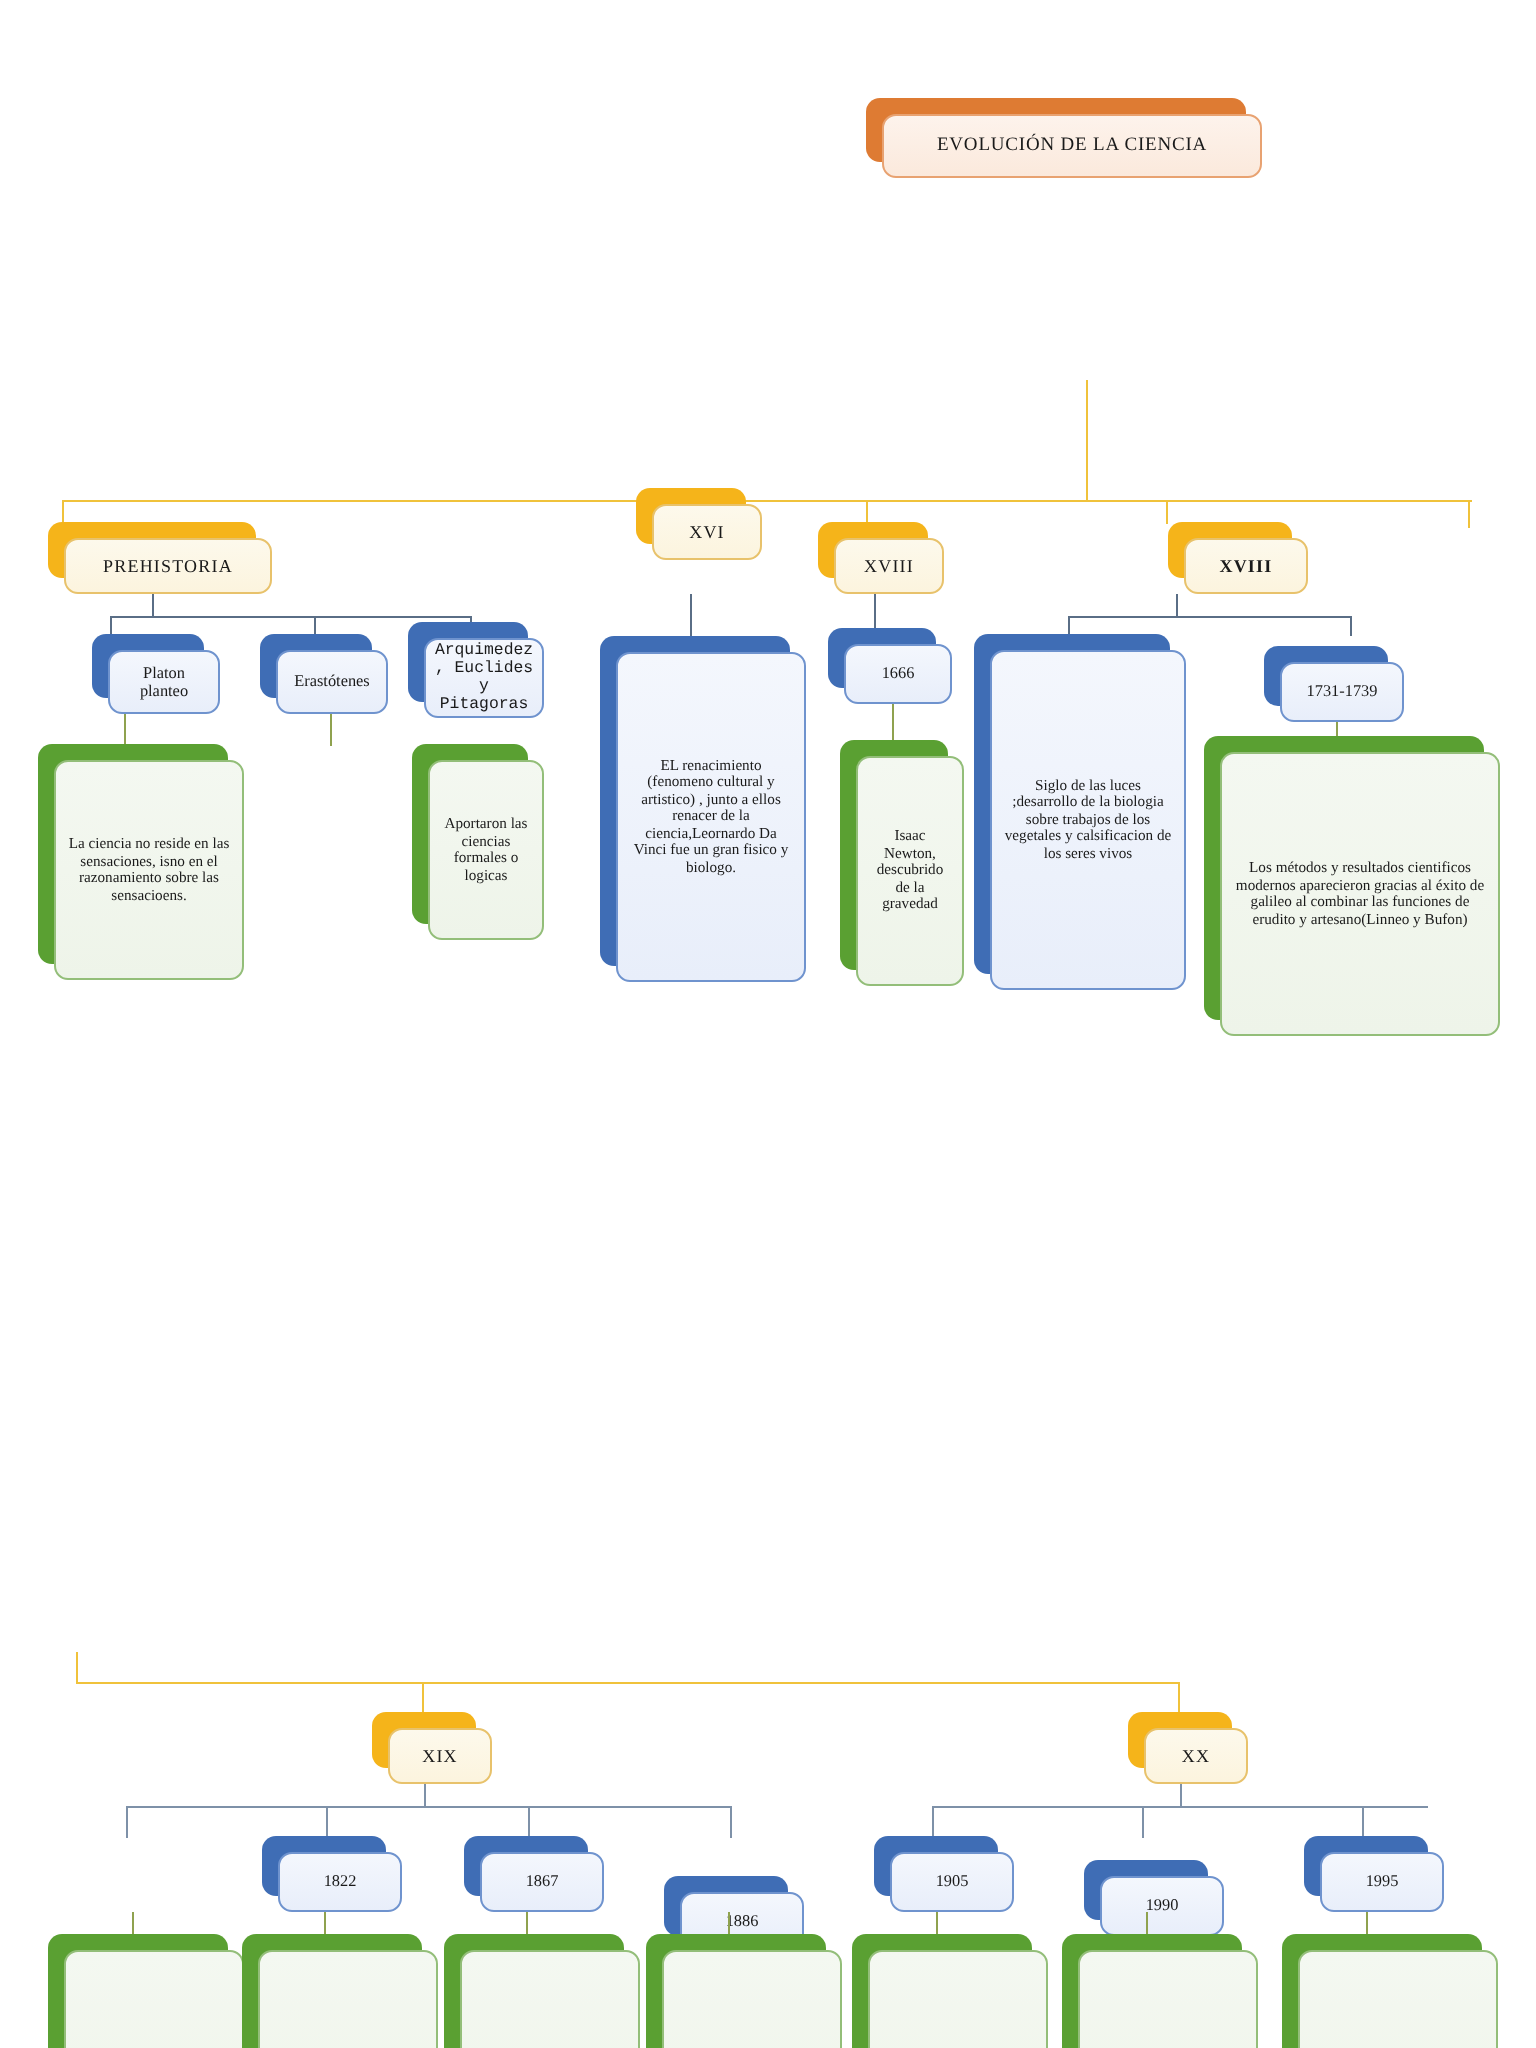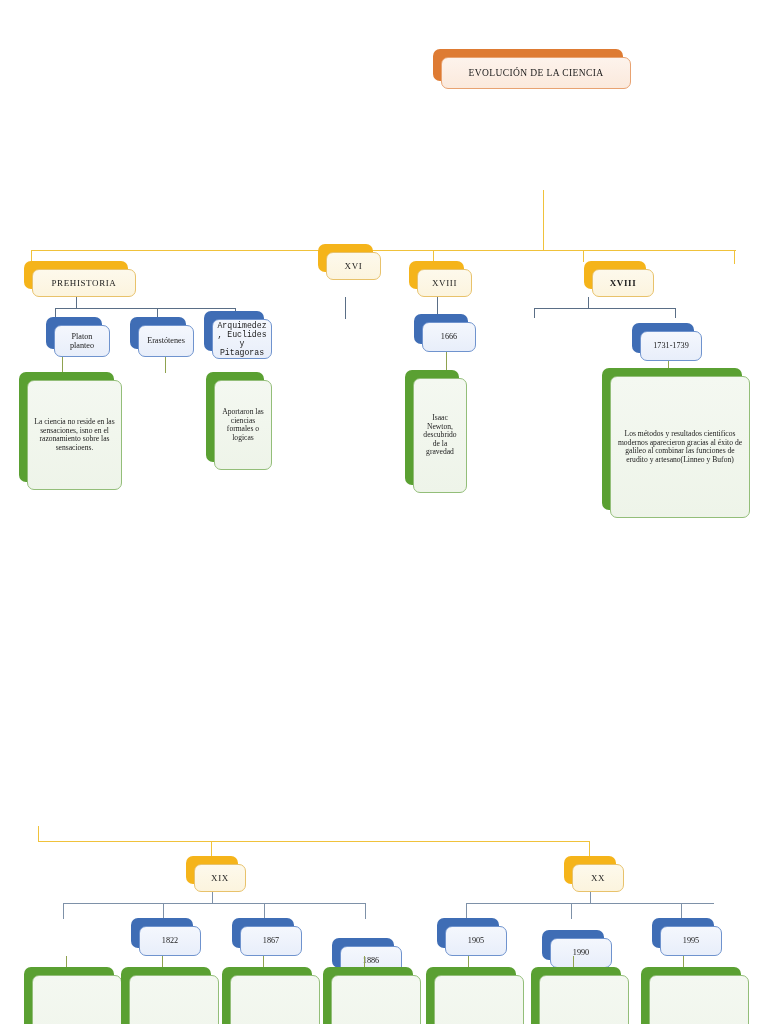--- a/index.html
+++ b/index.html
@@ -150,37 +150,45 @@
     <div class="front t-desc">La ciencia no reside en las sensaciones, isno en el razonamiento sobre las sensacioens.</div>
   </div>
 
 
   <div class="node green" style="left:206px;top:372px;width:58px;height:90px;">
     <div class="back"></div>
     <div class="front t-desc">Aportaron las ciencias formales o logicas</div>
   </div>
 
   <div class="ln b" style="left:345px;top:297px;width:1.2px;height:22px;"></div>
+  <div class="node blue" style="left:300px;top:318px;width:95px;height:165px;">
+    <div class="back"></div>
+    <div class="front t-desc">EL renacimiento (fenomeno cultural y artistico) , junto a ellos renacer de la ciencia,Leornardo Da Vinci fue un gran fisico y biologo.</div>
+  </div>
 
   <div class="ln b" style="left:437px;top:297px;width:1.2px;height:18px;"></div>
   <div class="node blue" style="left:414px;top:314px;width:54px;height:30px;">
     <div class="back"></div>
     <div class="front t-node">1666</div>
   </div>
   <div class="ln g" style="left:446px;top:352px;width:1.2px;height:18px;"></div>
-  <div class="node green" style="left:405px;top:370px;width:54px;height:115px;">
+  <div class="node green" style="left:420px;top:370px;width:54px;height:115px;">
     <div class="back"></div>
     <div class="front t-desc">Isaac Newton, descubrido de la gravedad</div>
   </div>
 
   <div class="ln b" style="left:588px;top:297px;width:1.2px;height:12px;"></div>
   <div class="ln b" style="left:534px;top:308px;width:142px;height:1.2px;"></div>
   <div class="ln b" style="left:534px;top:308px;width:1.2px;height:10px;"></div>
   <div class="ln b" style="left:675px;top:308px;width:1.2px;height:10px;"></div>
 
+  <div class="node blue" style="left:487px;top:317px;width:98px;height:170px;">
+    <div class="back"></div>
+    <div class="front t-desc">Siglo de las luces ;desarrollo de la biologia sobre trabajos de los vegetales y calsificacion de los seres vivos</div>
+  </div>
 
   <div class="node blue" style="left:632px;top:323px;width:62px;height:30px;">
     <div class="back"></div>
     <div class="front t-node">1731-1739</div>
   </div>
   <div class="ln g" style="left:668px;top:361px;width:1.2px;height:12px;"></div>
 
   <div class="node green" style="left:602px;top:368px;width:140px;height:142px;">
     <div class="back"></div>
     <div class="front t-desc">Los métodos y resultados cientificos modernos aparecieron gracias al éxito de galileo al combinar las funciones de erudito y artesano(Linneo y Bufon)</div>

